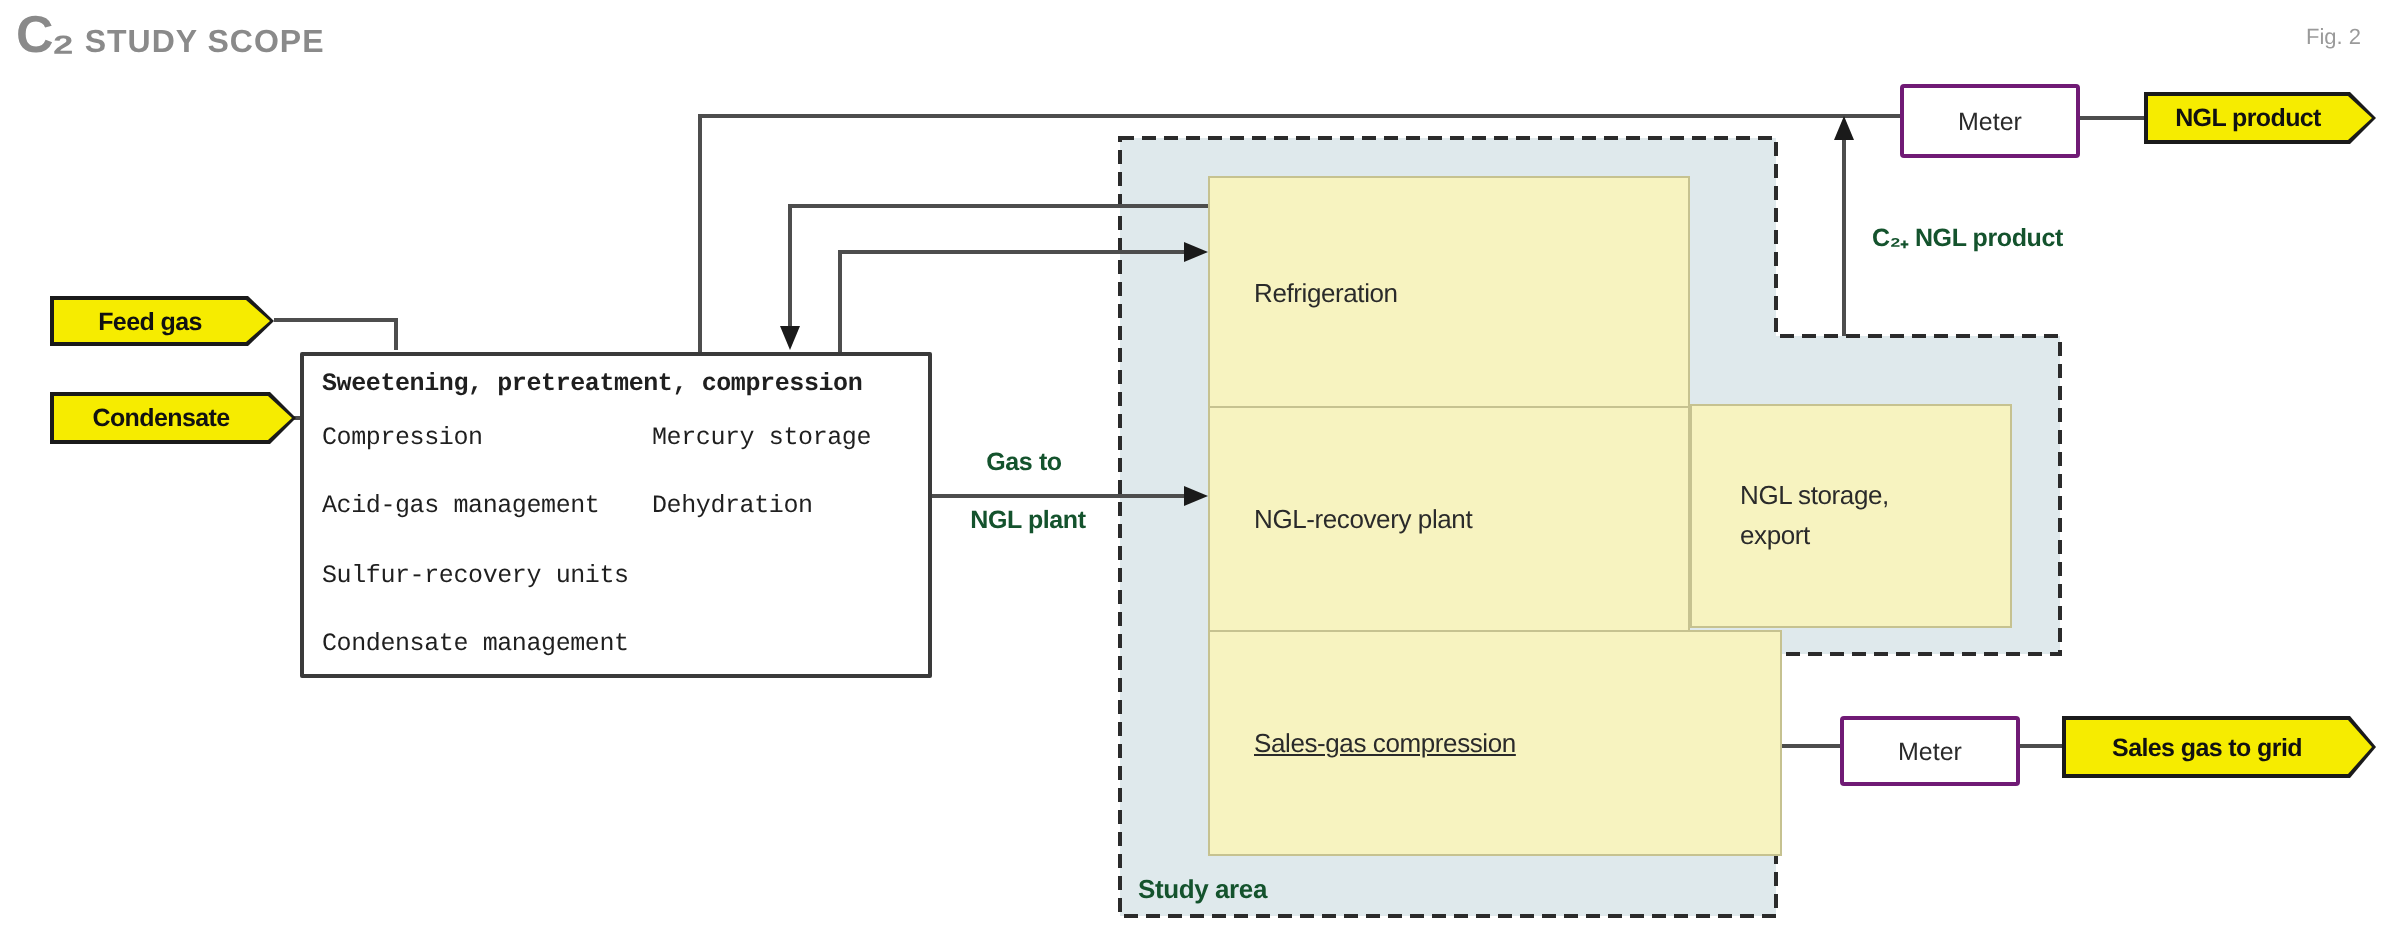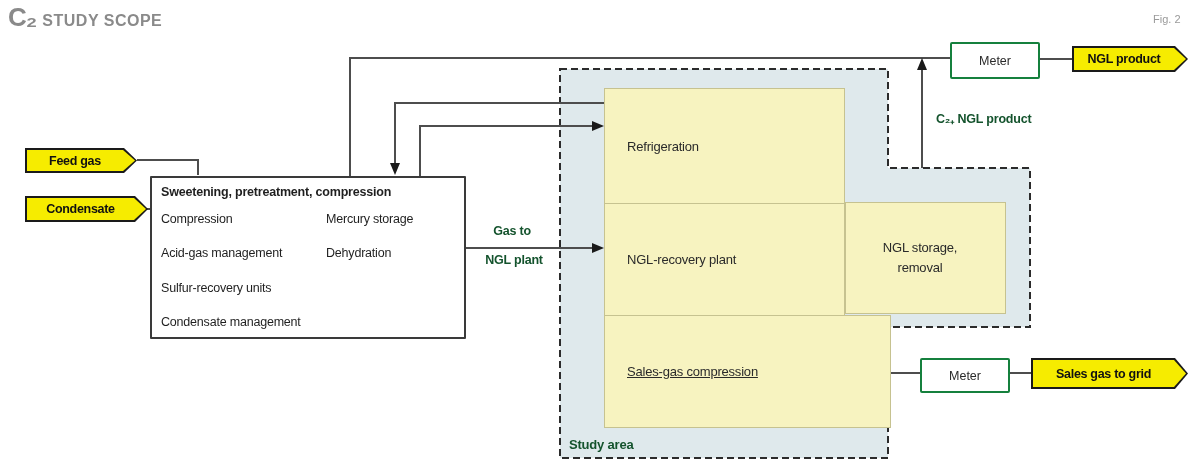--- a/index.html
+++ b/index.html
@@ -22,38 +22,38 @@
   .tag .t-fill{position:absolute;inset:2px;background:#f6ec00;
     clip-path:polygon(0 0, calc(100% - 12px) 0, 100% 50%, calc(100% - 12px) 100%, 0 100%);}
   .tag .t-label{position:absolute;inset:0;display:flex;align-items:center;justify-content:center;
     padding-right:12px;font-size:12.5px;font-weight:700;letter-spacing:-0.3px;color:#111;}
   #tag-feed-gas   {left:25px;  top:148px; width:112px; height:25px;}
   #tag-condensate {left:25px;  top:196px; width:123px; height:26px;}
   #tag-ngl-product{left:1072px;top:46px;  width:116px; height:26px;}
   #tag-sales-gas  {left:1031px;top:358px; width:157px; height:31px;}
 
   
-  .meter{position:absolute;background:#ffffff;border:2px solid #15803d;border-radius:2px;
+  .meter{position:absolute;background:#ffffff;border:2px solid #701a75;border-radius:2px;
     display:flex;align-items:center;justify-content:center;font-size:12.5px;color:#2a2a2a;}
   #meter-top   {left:950px;top:42px; width:86px;height:33px;}
   #meter-bottom{left:920px;top:358px;width:86px;height:31px;}
 
   
   #pretreatment-box{position:absolute;left:150px;top:176px;width:316px;height:163px;
-    background:#ffffff;border:2px solid #3a3a3a;border-radius:1px;box-sizing:border-box;}
+    background:#ffffff;border:2px solid #3a3a3a;border-radius:1px;box-sizing:border-box;font-family:Liberation Mono, monospace;}
   .wb-item{position:absolute;font-size:12.5px;letter-spacing:-0.2px;white-space:nowrap;color:#1f1f1f;}
   .wb-title{left:9px;top:7px;font-weight:700;}
   .wb-l1{left:9px;top:34px;}  .wb-r1{left:174px;top:34px;}
   .wb-l2{left:9px;top:68px;}  .wb-r2{left:174px;top:68px;}
   .wb-l3{left:9px;top:103px;}
   .wb-l4{left:9px;top:137px;}
 
   
   .pbox{position:absolute;background:#f7f3c0;border:1px solid #c6c290;box-sizing:border-box;
-    display:flex;align-items:center;font-size:13px;letter-spacing:-0.2px;color:#2a2a2a;padding-left:22px;text-align:center;}
+    display:flex;align-items:center;font-size:13px;letter-spacing:-0.2px;color:#2a2a2a;padding-left:22px;}
   #box-refrigeration{left:604px;top:88px; width:241px;height:116px;}
   #box-ngl-recovery {left:604px;top:203px;width:241px;height:113px;}
   #box-sales-comp   {left:604px;top:315px;width:287px;height:113px;text-decoration:underline;}
   #box-ngl-storage  {left:845px;top:202px;width:161px;height:112px;padding-left:24px;}
   #box-ngl-storage .wrap{width:100px;line-height:1.55;}
 
   
   .lbl{position:absolute;font-size:12.5px;letter-spacing:-0.2px;color:#14532d;white-space:nowrap;font-weight:bold;}
   #lbl-gas-to   {left:466px;top:224px;width:92px;text-align:center;}
   #lbl-ngl-plant{left:464px;top:253px;width:100px;text-align:center;}
@@ -99,21 +99,21 @@
   <div class="pbox" id="box-refrigeration">
     <span>Refrigeration</span>
   </div>
   <div class="pbox" id="box-ngl-recovery">
     <span>NGL-recovery plant</span>
   </div>
   <div class="pbox" id="box-sales-comp">
     <span>Sales-gas compression</span>
   </div>
   <div class="pbox" id="box-ngl-storage">
-    <span class="wrap">NGL storage, removal</span>
+    <span class="wrap">NGL storage, export</span>
   </div>
 
   <div id="pretreatment-box">
     <span class="wb-item wb-title">Sweetening, pretreatment, compression</span>
     <span class="wb-item wb-l1">Compression</span>
     <span class="wb-item wb-r1">Mercury storage</span>
     <span class="wb-item wb-l2">Acid-gas management</span>
     <span class="wb-item wb-r2">Dehydration</span>
     <span class="wb-item wb-l3">Sulfur-recovery units</span>
     <span class="wb-item wb-l4">Condensate management</span>

